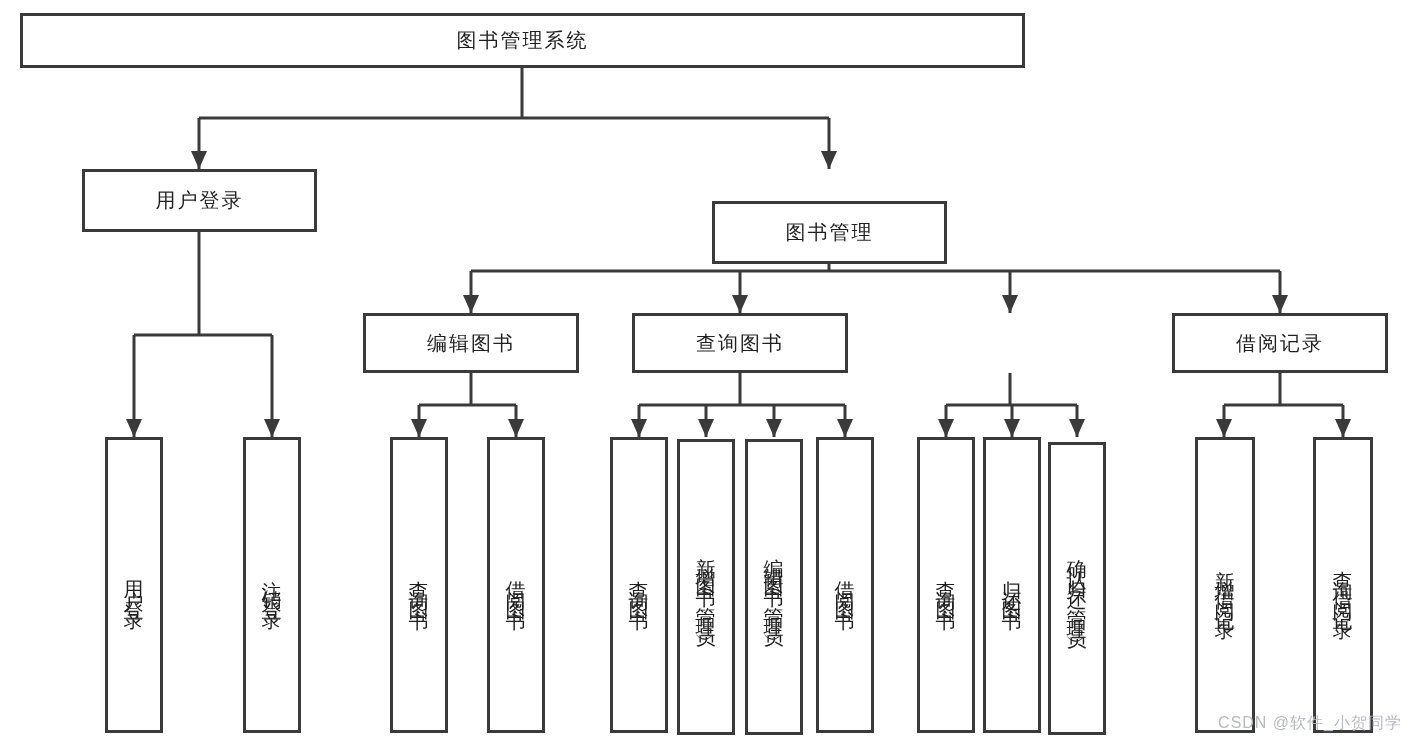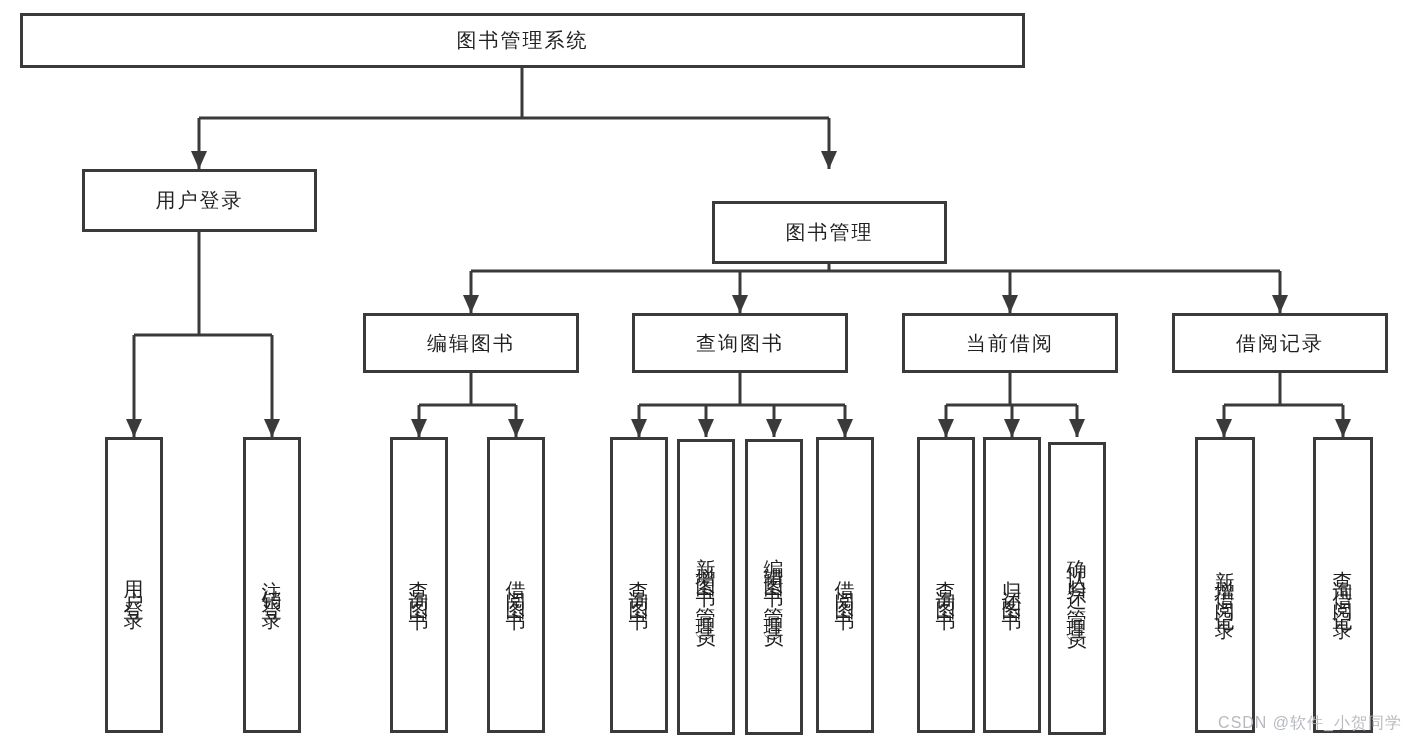--- a/index.html
+++ b/index.html
@@ -97,21 +97,20 @@
     <path class="line" d="M1343 405 V437" marker-end="url(#arrow)"></path>
   </svg>
 
   <div class="box hbox" style="left:20px; top:13px; width:1005px; height:55px;">图书管理系统</div>
 
   <div class="box hbox" style="left:82px; top:169px; width:235px; height:63px;">用户登录</div>
   <div class="box hbox" style="left:712px; top:169px; width:235px; height:63px;margin-top:32px;">图书管理</div>
 
   <div class="box hbox" style="left:363px; top:313px; width:216px; height:60px;">编辑图书</div>
   <div class="box hbox" style="left:632px; top:313px; width:216px; height:60px;">查询图书</div>
-  <div class="box hbox" style="left:902px; top:313px; width:216px; height:60px;">当前借阅</div>
   <div class="box hbox" style="left:1172px; top:313px; width:216px; height:60px;text-align:center;">借阅记录</div>
 
   <div class="box vbox" style="left:105px; top:437px; width:58px; height:296px;">用户登录</div>
   <div class="box vbox" style="left:243px; top:437px; width:58px; height:296px;">注销登录</div>
 
   <div class="box vbox" style="left:390px; top:437px; width:58px; height:296px;">查询图书</div>
   <div class="box vbox" style="left:487px; top:437px; width:58px; height:296px;">借阅图书</div>
 
   <div class="box vbox" style="left:610px; top:437px; width:58px; height:296px;">查询图书</div>
   <div class="box vbox" style="left:677px; top:439px; width:58px; height:296px;">新增图书（管理员）</div>

